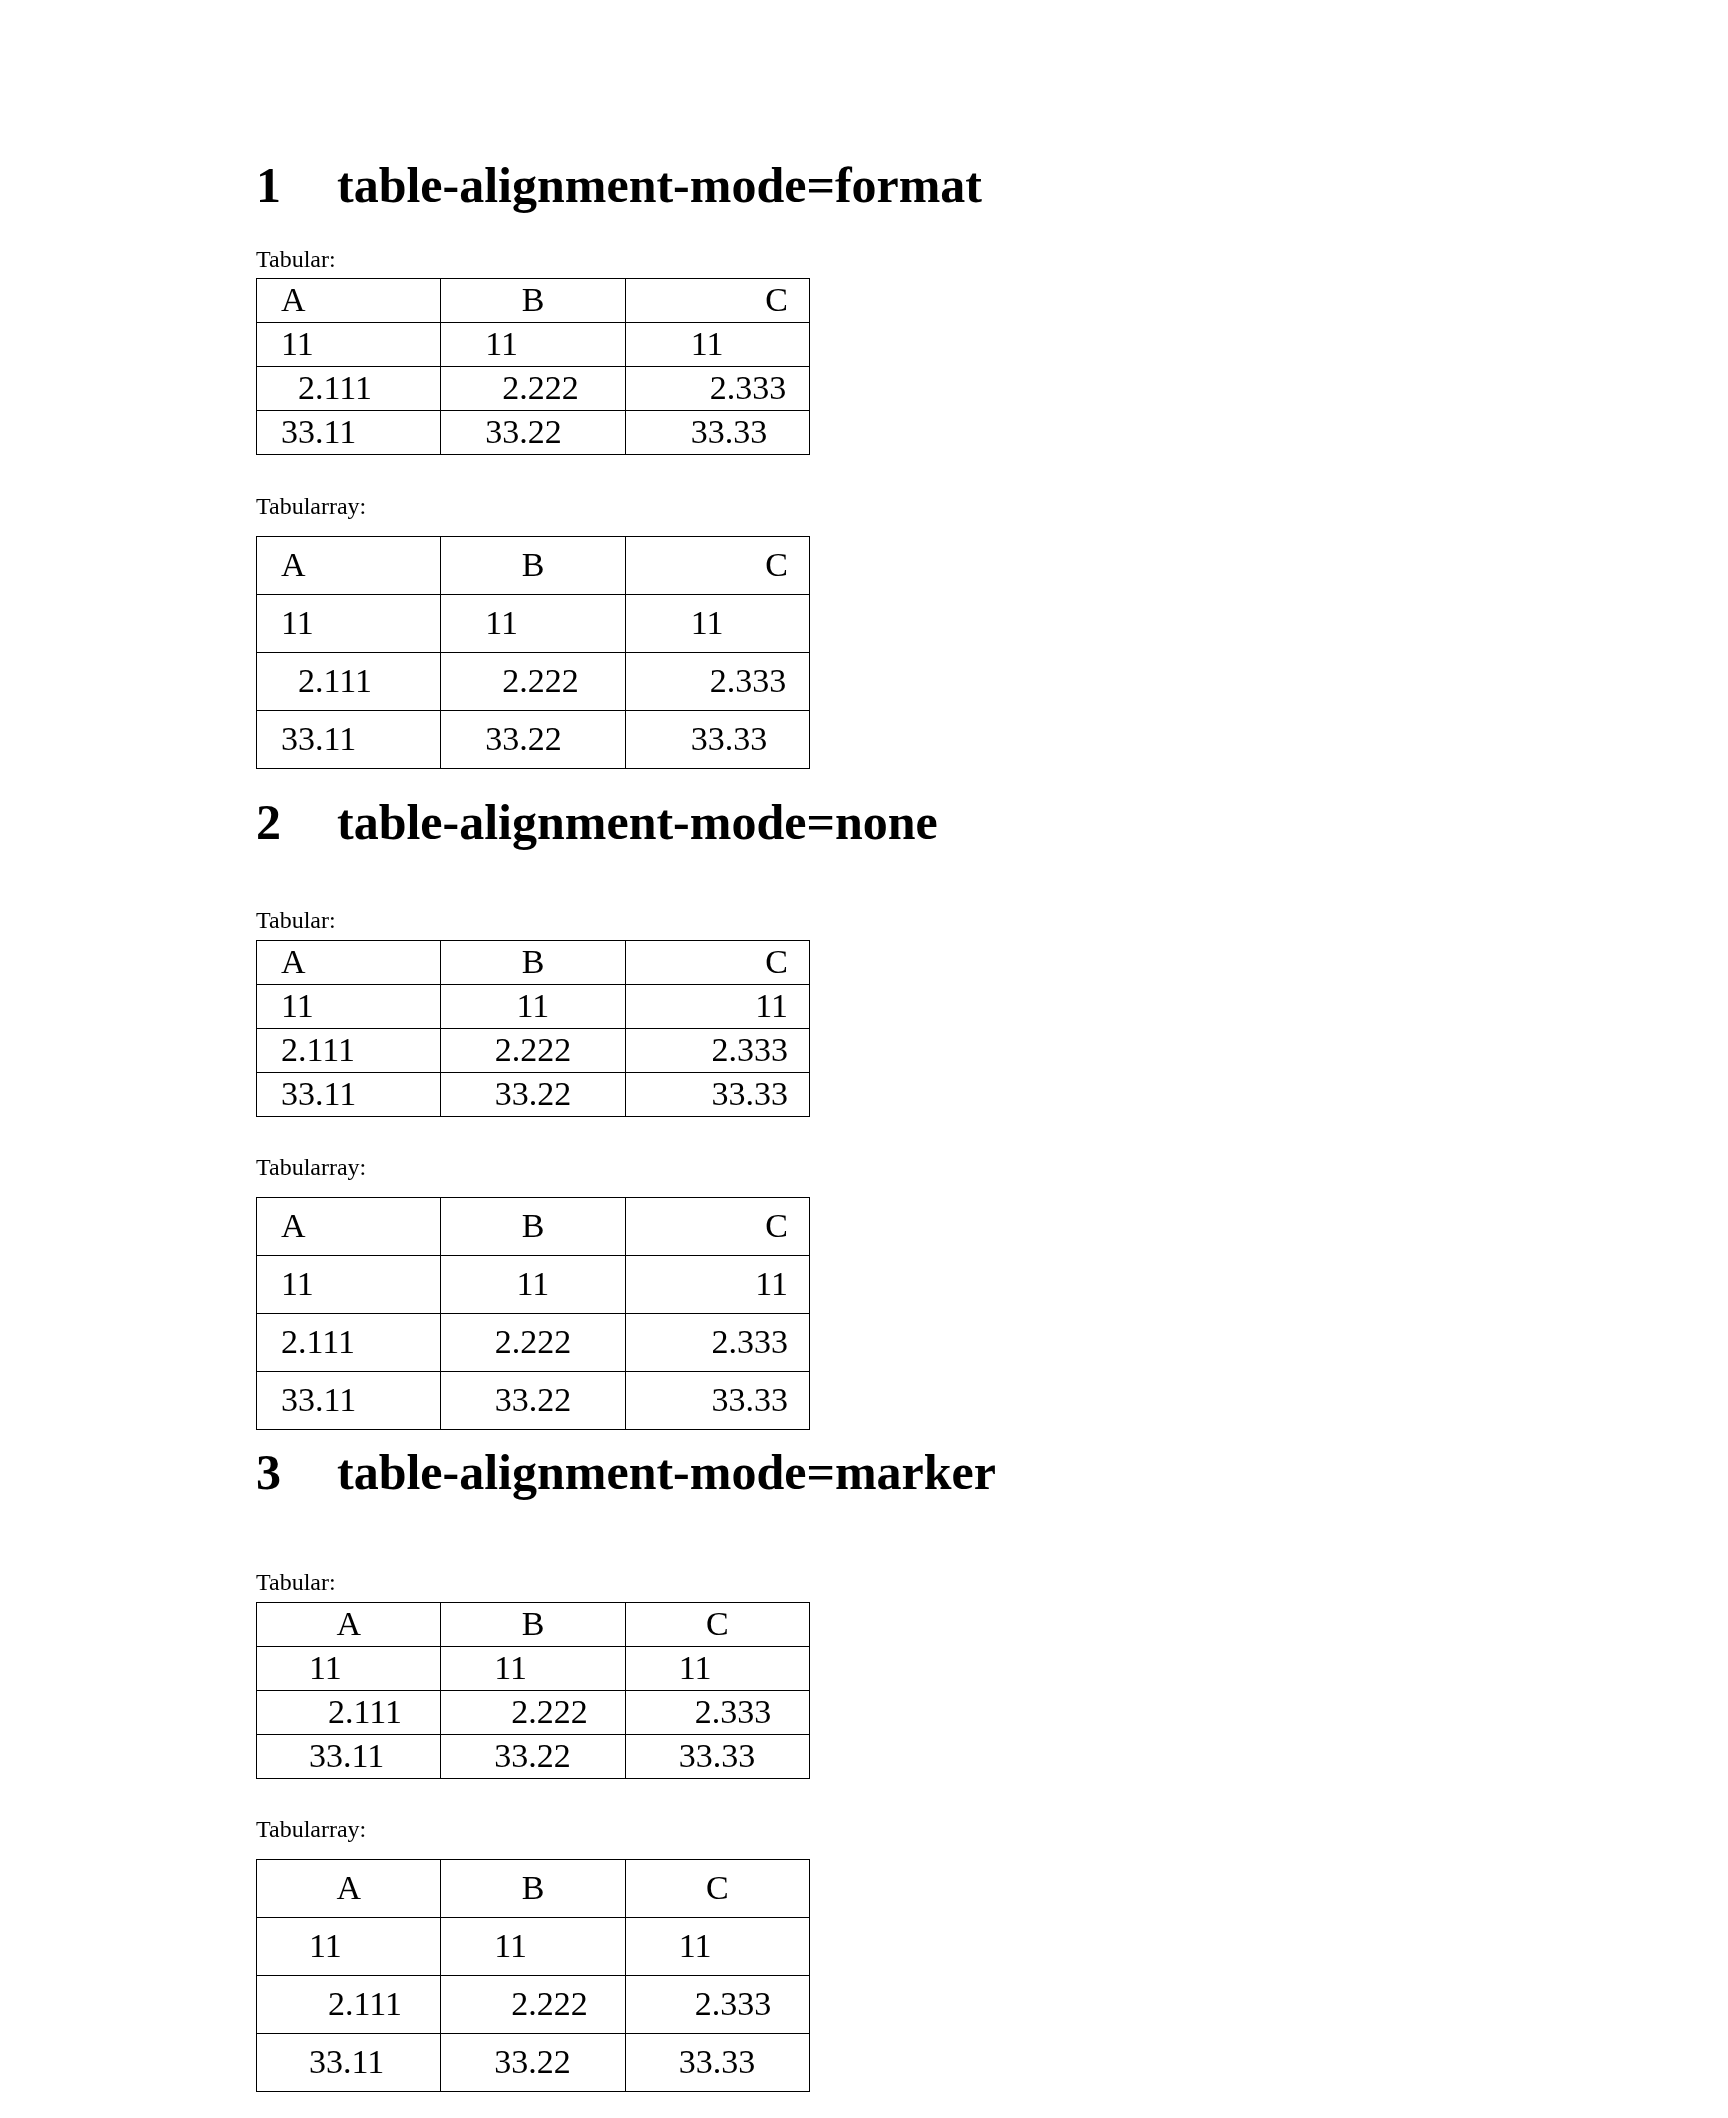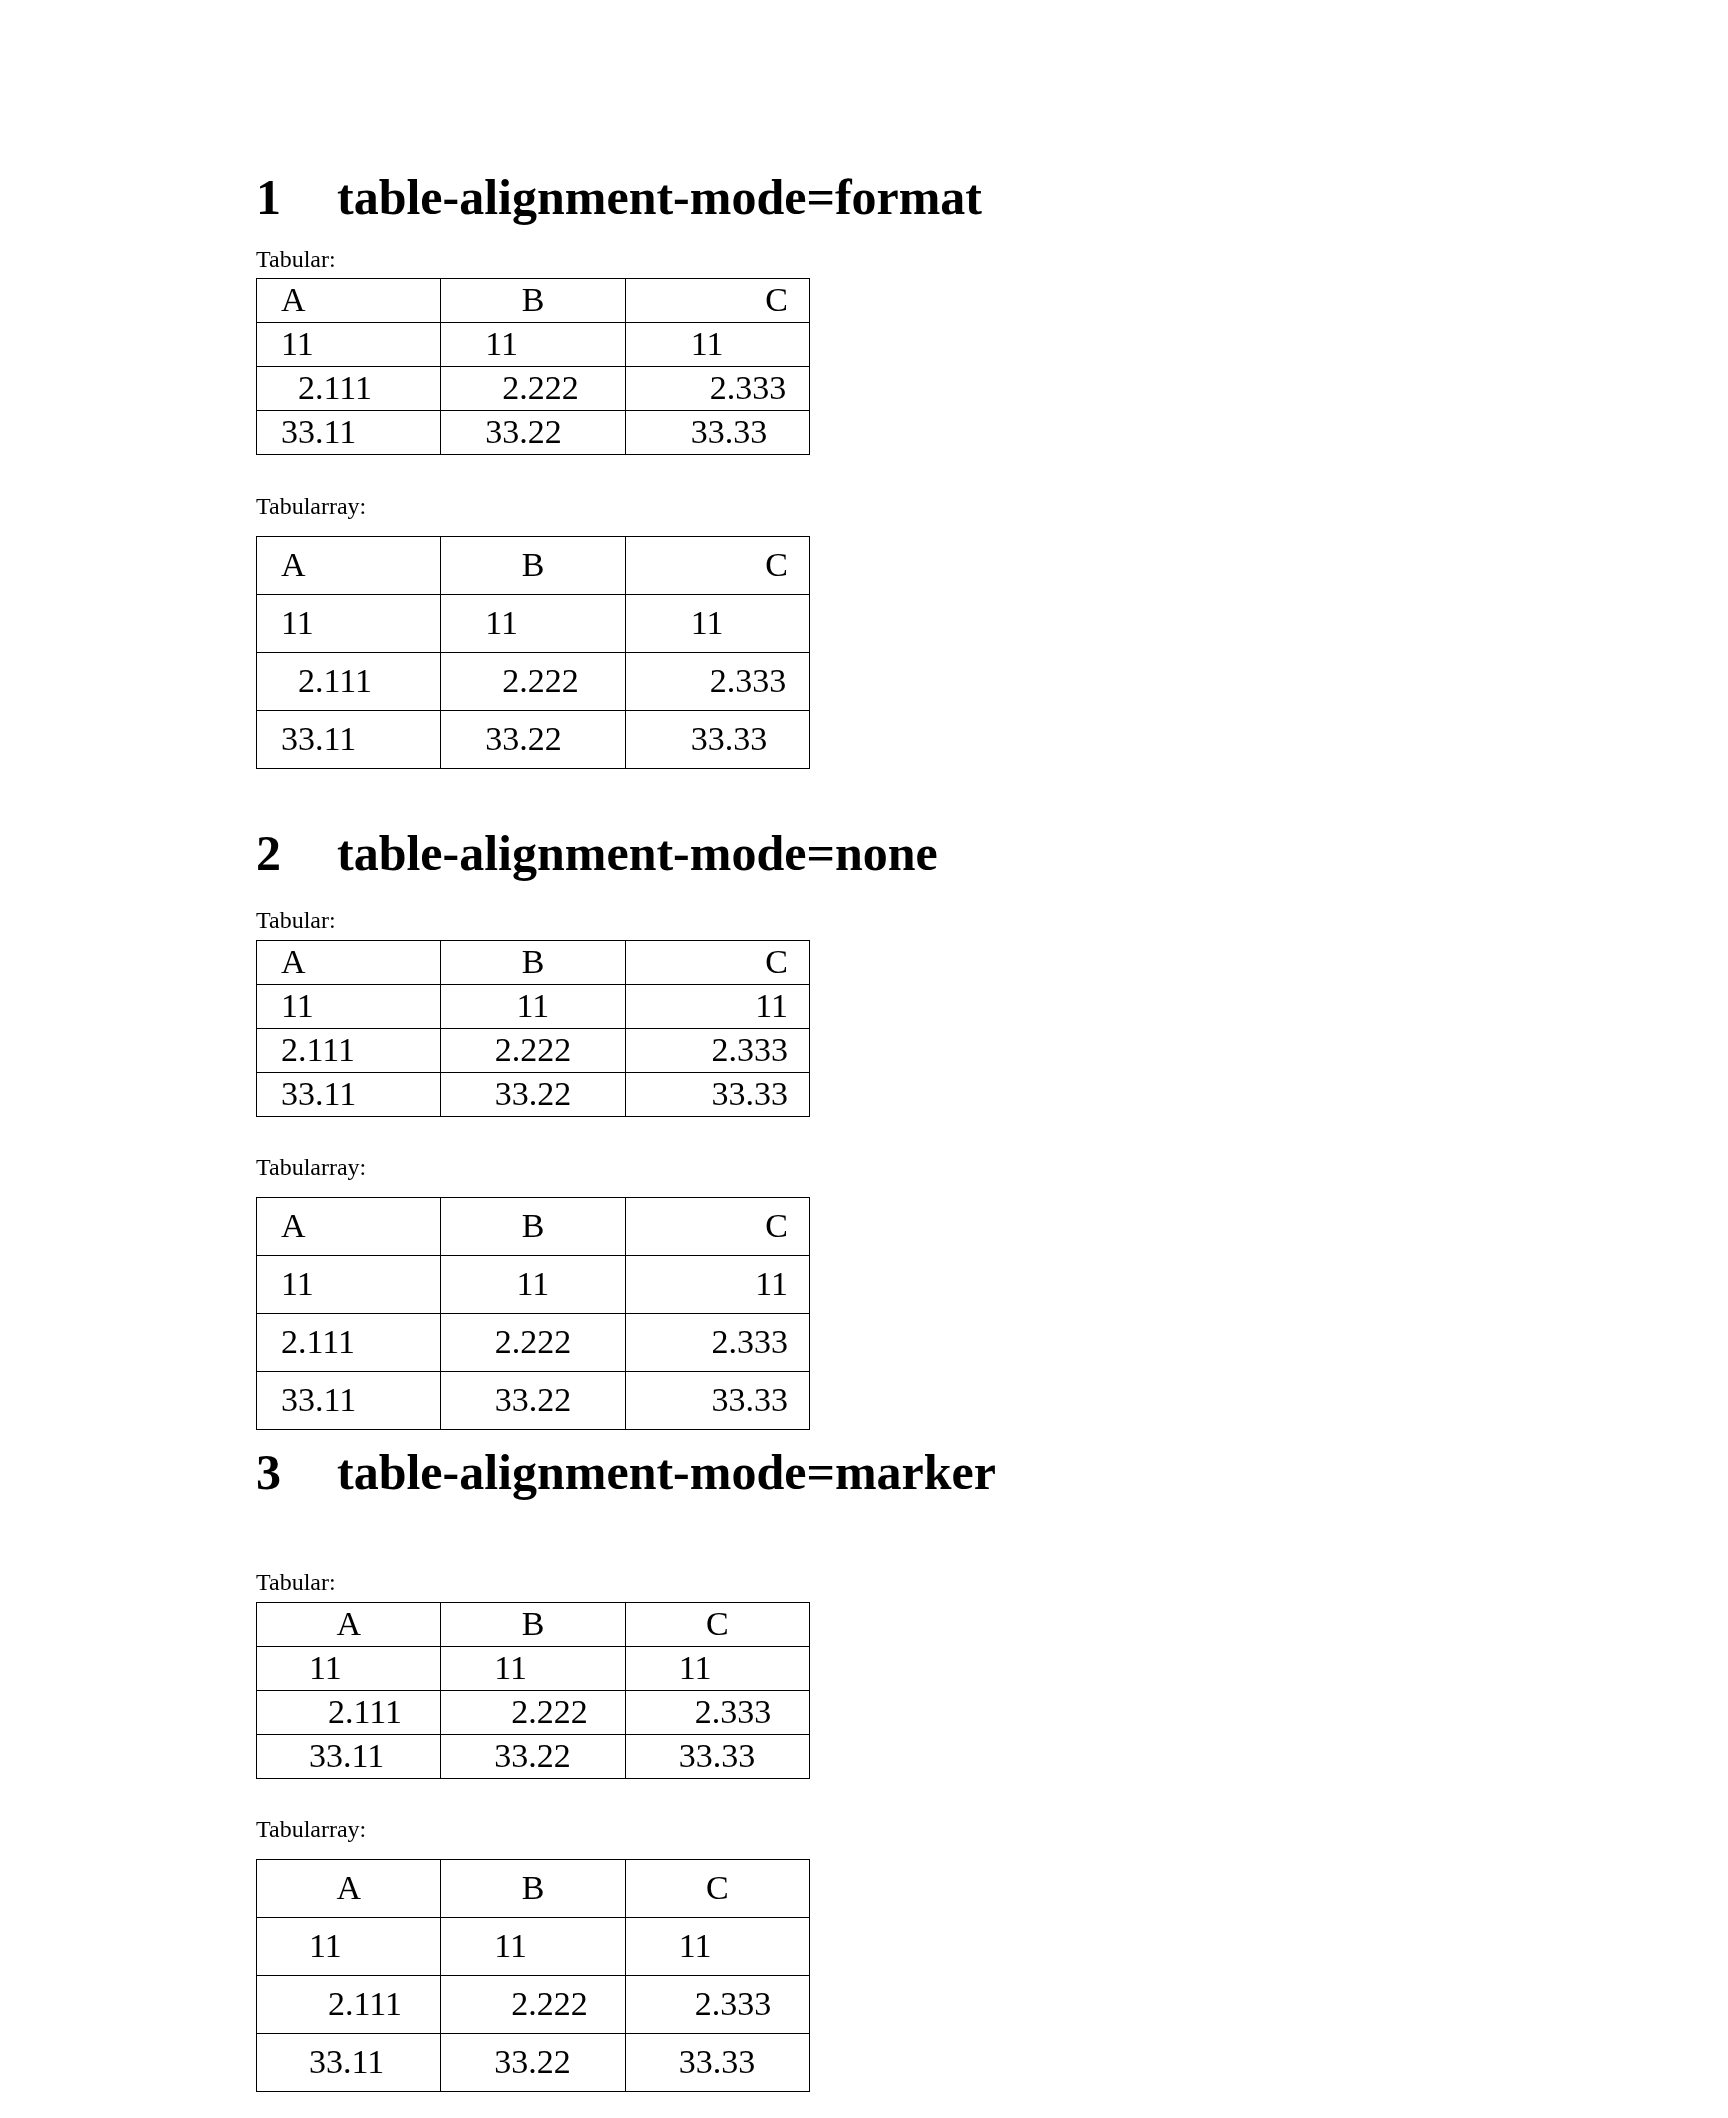--- a/index.html
+++ b/index.html
@@ -14,21 +14,21 @@
        font-family:"Liberation Serif","DejaVu Serif",serif;font-size:34px;}
   .tbl td{border:1.5px solid #000;width:185px;padding:0;position:relative;box-sizing:border-box;
           white-space:nowrap;line-height:1;}
   .tbl.t-tabular td{height:44px;}
   .tbl.t-array td{height:58px;}
   .tbl td span{position:absolute;top:50%;transform:translateY(-52%);} .c{left:50%;transform:translate(-50%,-52%)!important;} .r{right:21px;}
 </style>
 </head>
 <body>
 
-<div class="heading" style="top:172px;">
+<div class="heading" style="top:160px;">
   <span class="num">1</span><span>table-alignment-mode=format</span>
 </div>
 <div class="label" style="top:247px;">Tabular:</div>
 <table class="tbl t-tabular" style="top:278px;">
   <tbody>
       <tr>
     <td>
           <span style="left:24px">A</span>
         </td>
     <td>
@@ -116,21 +116,21 @@
     <td>
           <span style="left:44px">33.22</span>
         </td>
     <td>
           <span style="left:65px">33.33</span>
         </td>
   </tr>
 </tbody>
   </table>
 
-<div class="heading" style="top:828px;">
+<div class="heading" style="top:797px;">
   <span class="num">2</span><span>table-alignment-mode=none</span>
 </div>
 <div class="label" style="top:908px;">Tabular:</div>
 <table class="tbl t-tabular" style="top:940px;">
   <tbody>
       <tr>
     <td>
           <span style="left:24px">A</span>
         </td>
     <td>

